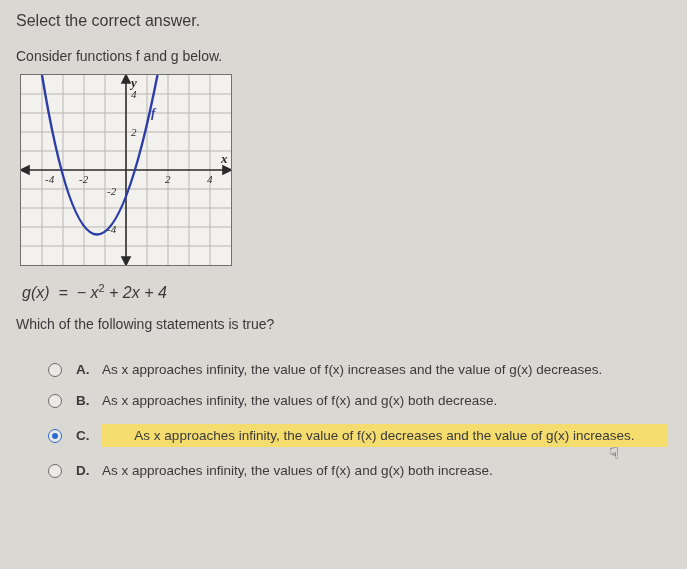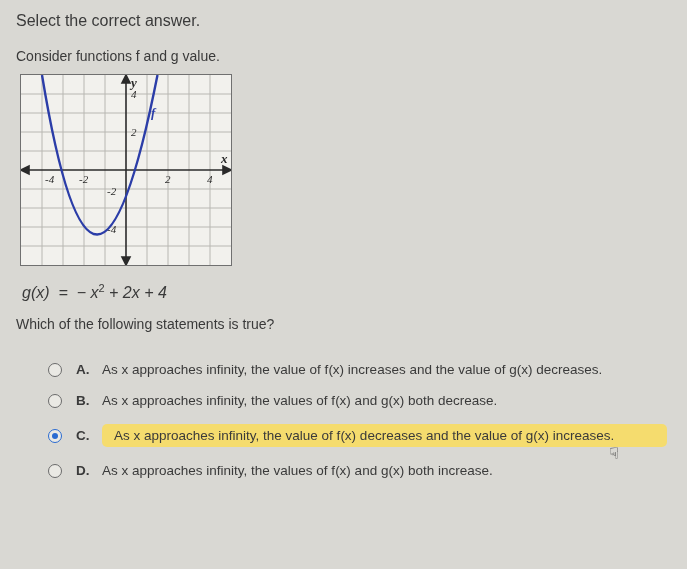--- a/index.html
+++ b/index.html
@@ -46,22 +46,23 @@
   .opt-row {
     display: flex;
     align-items: center;
     padding: 6px 4px;
     margin-bottom: 4px;
     font-size: 13.5px;
     position: relative;
   }
   .opt-row.selected .opt-text {
     background: #f5dc6e;
-    padding: 4px 12px;
-    border-radius: 5px;
+    padding: 4px 2px;
+    border-radius: 0;
+    text-align: center;
   }
   .radio {
     width: 12px; height: 12px;
     border: 1.5px solid #6b6b6b;
     border-radius: 50%;
     margin-right: 14px;
     flex: 0 0 auto;
     display: flex; align-items: center; justify-content: center;
     background: #eae9e4;
   }
@@ -86,21 +87,21 @@
     color: #333;
     pointer-events: none;
   }
   svg text { font-family: "Times New Roman", serif; }
 </style>
 </head>
 <body>
 
 <div class="instruction">Select the correct answer.</div>
 
-<div class="consider">Consider functions f and g value.</div>
+<div class="consider">Consider functions f and g below.</div>
 
 <div class="graph-wrap">
   <svg viewBox="0 0 210 190" width="210" height="190">
 
     <g stroke="#b8b7b2" stroke-width="1">
       <line x1="0" y1="19" x2="210" y2="19"></line>
       <line x1="0" y1="38" x2="210" y2="38"></line>
       <line x1="0" y1="57" x2="210" y2="57"></line>
       <line x1="0" y1="76" x2="210" y2="76"></line>
       <line x1="0" y1="114" x2="210" y2="114"></line>

